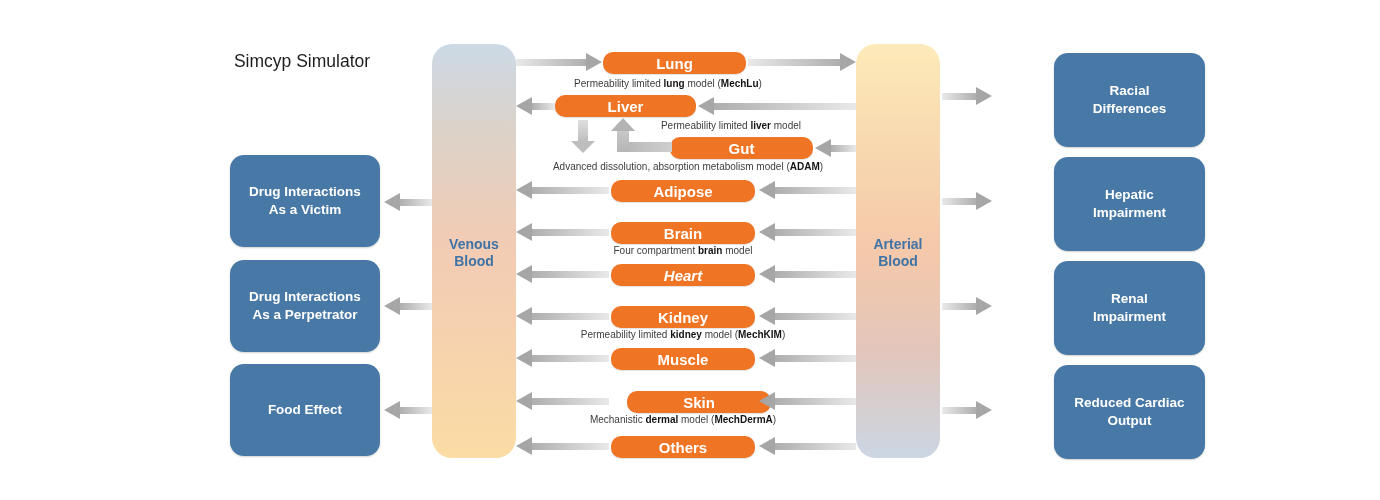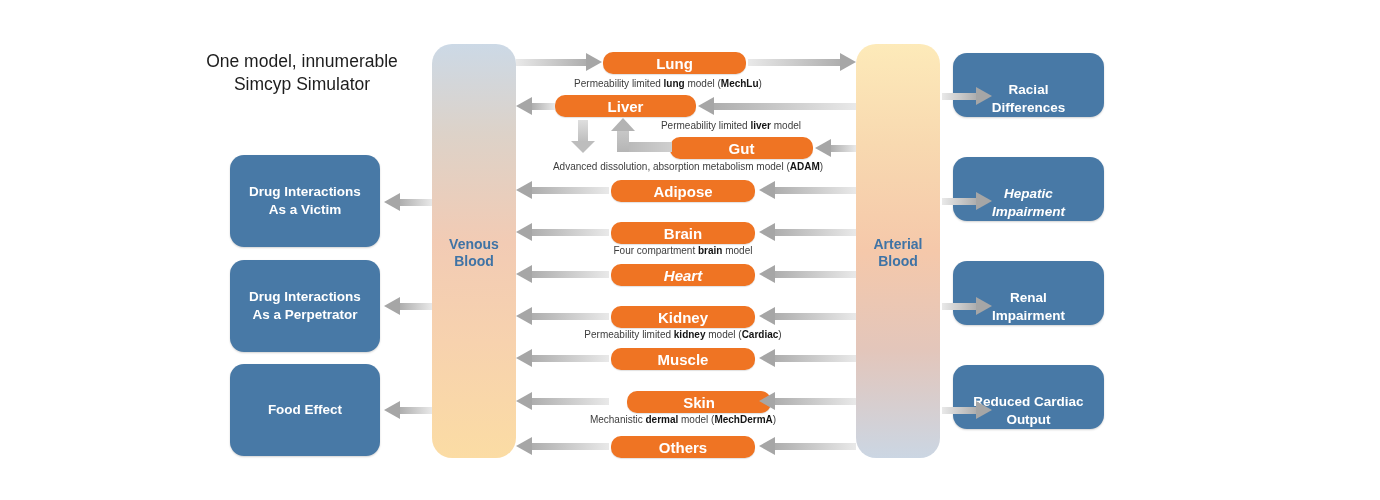--- a/index.html
+++ b/index.html
@@ -16,21 +16,21 @@
   .col.arterial{left:856px;background:linear-gradient(180deg,#fdeab9 0%,#f8d9b0 24%,#f5c8aa 50%,#e3c6bb 74%,#cbd6e3 100%);}
   .col .collabel{position:absolute;top:192px;left:0;width:100%;text-align:center;
                  color:#3f73a5;font-weight:bold;font-size:14px;line-height:17px;}
 
   
   .app{position:absolute;background:#4879a6;border-radius:14px;color:#ffffff;
        display:flex;flex-direction:column;align-items:center;justify-content:center;
        font-weight:bold;font-size:13.5px;line-height:18px;text-align:center;
        box-shadow:0 1px 2px rgba(0,0,0,0.18);}
   .app.l{left:230px;width:150px;height:92px;}
-  .app.r{left:953px;width:151px;height:64px;justify-content:flex-end;}
+  .app.r{left:1054px;width:151px;height:94px;}
 
   
   .organ{position:absolute;height:22px;background:#ef7423;border-radius:10px;
          color:#ffffff;font-weight:bold;font-size:15px;display:flex;
          align-items:center;justify-content:center;box-shadow:0 1px 1px rgba(0,0,0,0.12);}
 
   
   .caption{position:absolute;font-size:10px;color:#3d3d3d;text-align:center;line-height:14px;}
   .caption b{color:#141414;}
 
@@ -46,21 +46,20 @@
   
   .vsh{position:absolute;}
   .vhd{position:absolute;width:0;height:0;border-left:12px solid transparent;border-right:12px solid transparent;}
 </style>
 </head>
 <body>
 
 <div class="canvas">
 
   <div class="title">
-    <div>One model, innumerable</div>
     <div>Simcyp Simulator</div>
   </div>
 
   <div class="col venous">
     <div class="collabel">Venous Blood</div>
   </div>
   <div class="col arterial">
     <div class="collabel">Arterial Blood</div>
   </div>
 
@@ -73,21 +72,21 @@
     <span>As a Perpetrator</span>
   </div>
   <div class="app l" style="top:364px;">
     <span>Food Effect</span>
   </div>
 
   <div class="app r" style="top:53px;">
     <span>Racial</span>
     <span>Differences</span>
   </div>
-  <div class="app r" style="top:157px;font-style:italic;">
+  <div class="app r" style="top:157px;">
     <span>Hepatic</span>
     <span>Impairment</span>
   </div>
   <div class="app r" style="top:261px;">
     <span>Renal</span>
     <span>Impairment</span>
   </div>
   <div class="app r" style="top:365px;">
     <span>Reduced Cardiac</span>
     <span>Output</span>
@@ -160,21 +159,21 @@
   <div class="caption" style="left:581px;top:119px;width:300px;">
     <span>Permeability limited </span><b>liver</b><span> model</span>
   </div>
   <div class="caption" style="left:508px;top:160px;width:360px;">
     <span>Advanced dissolution, absorption metabolism model (</span><b>ADAM</b><span>)</span>
   </div>
   <div class="caption" style="left:533px;top:244px;width:300px;">
     <span>Four compartment </span><b>brain</b><span> model</span>
   </div>
   <div class="caption" style="left:533px;top:328px;width:300px;">
-    <span>Permeability limited </span><b>kidney</b><span> model (</span><b>Cardiac</b><span>)</span>
+    <span>Permeability limited </span><b>kidney</b><span> model (</span><b>MechKIM</b><span>)</span>
   </div>
   <div class="caption" style="left:533px;top:413px;width:300px;">
     <span>Mechanistic </span><b>dermal</b><span> model (</span><b>MechDermA</b><span>)</span>
   </div>
 
   <div class="arr toR" style="left:516px;top:53px;width:86px;">
       <div class="sh"></div>
       <div class="hd"></div>
     </div>
   <div class="arr toR" style="left:748px;top:53px;width:108px;">

